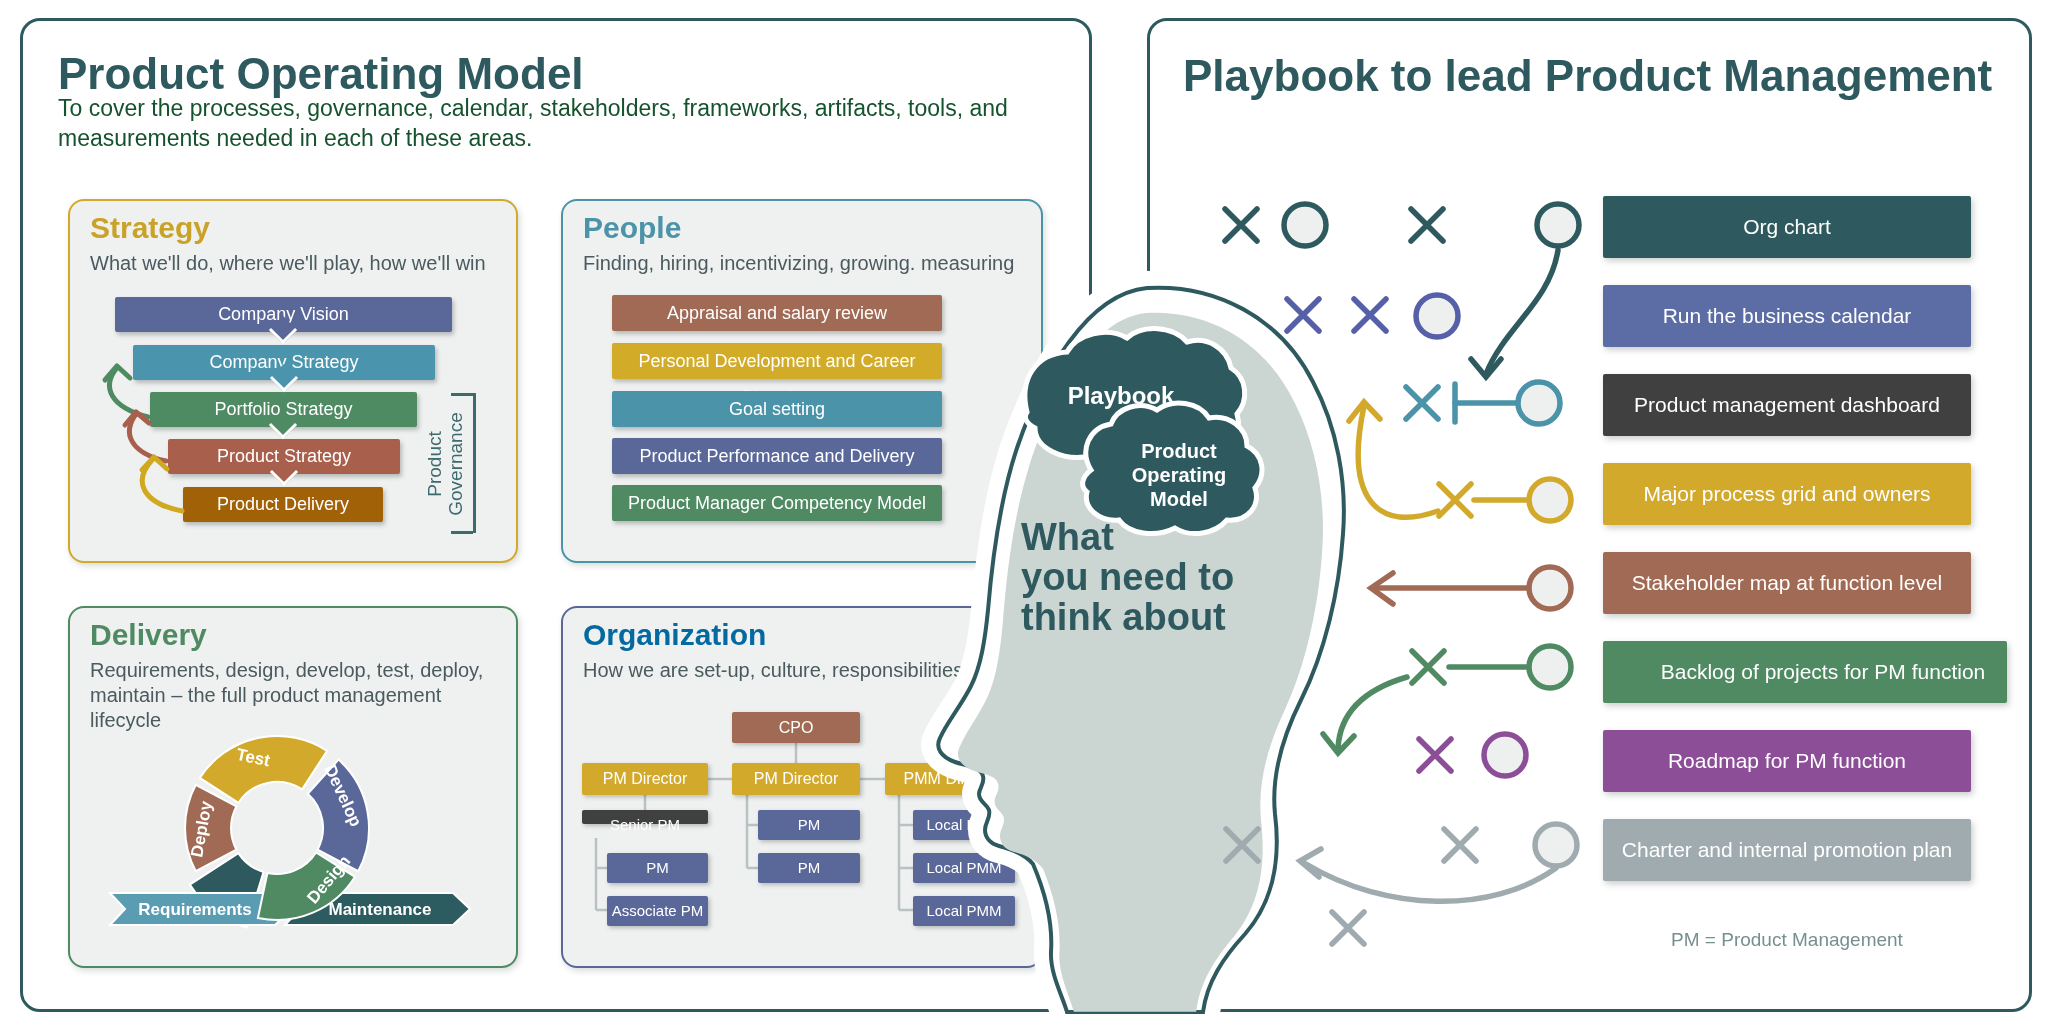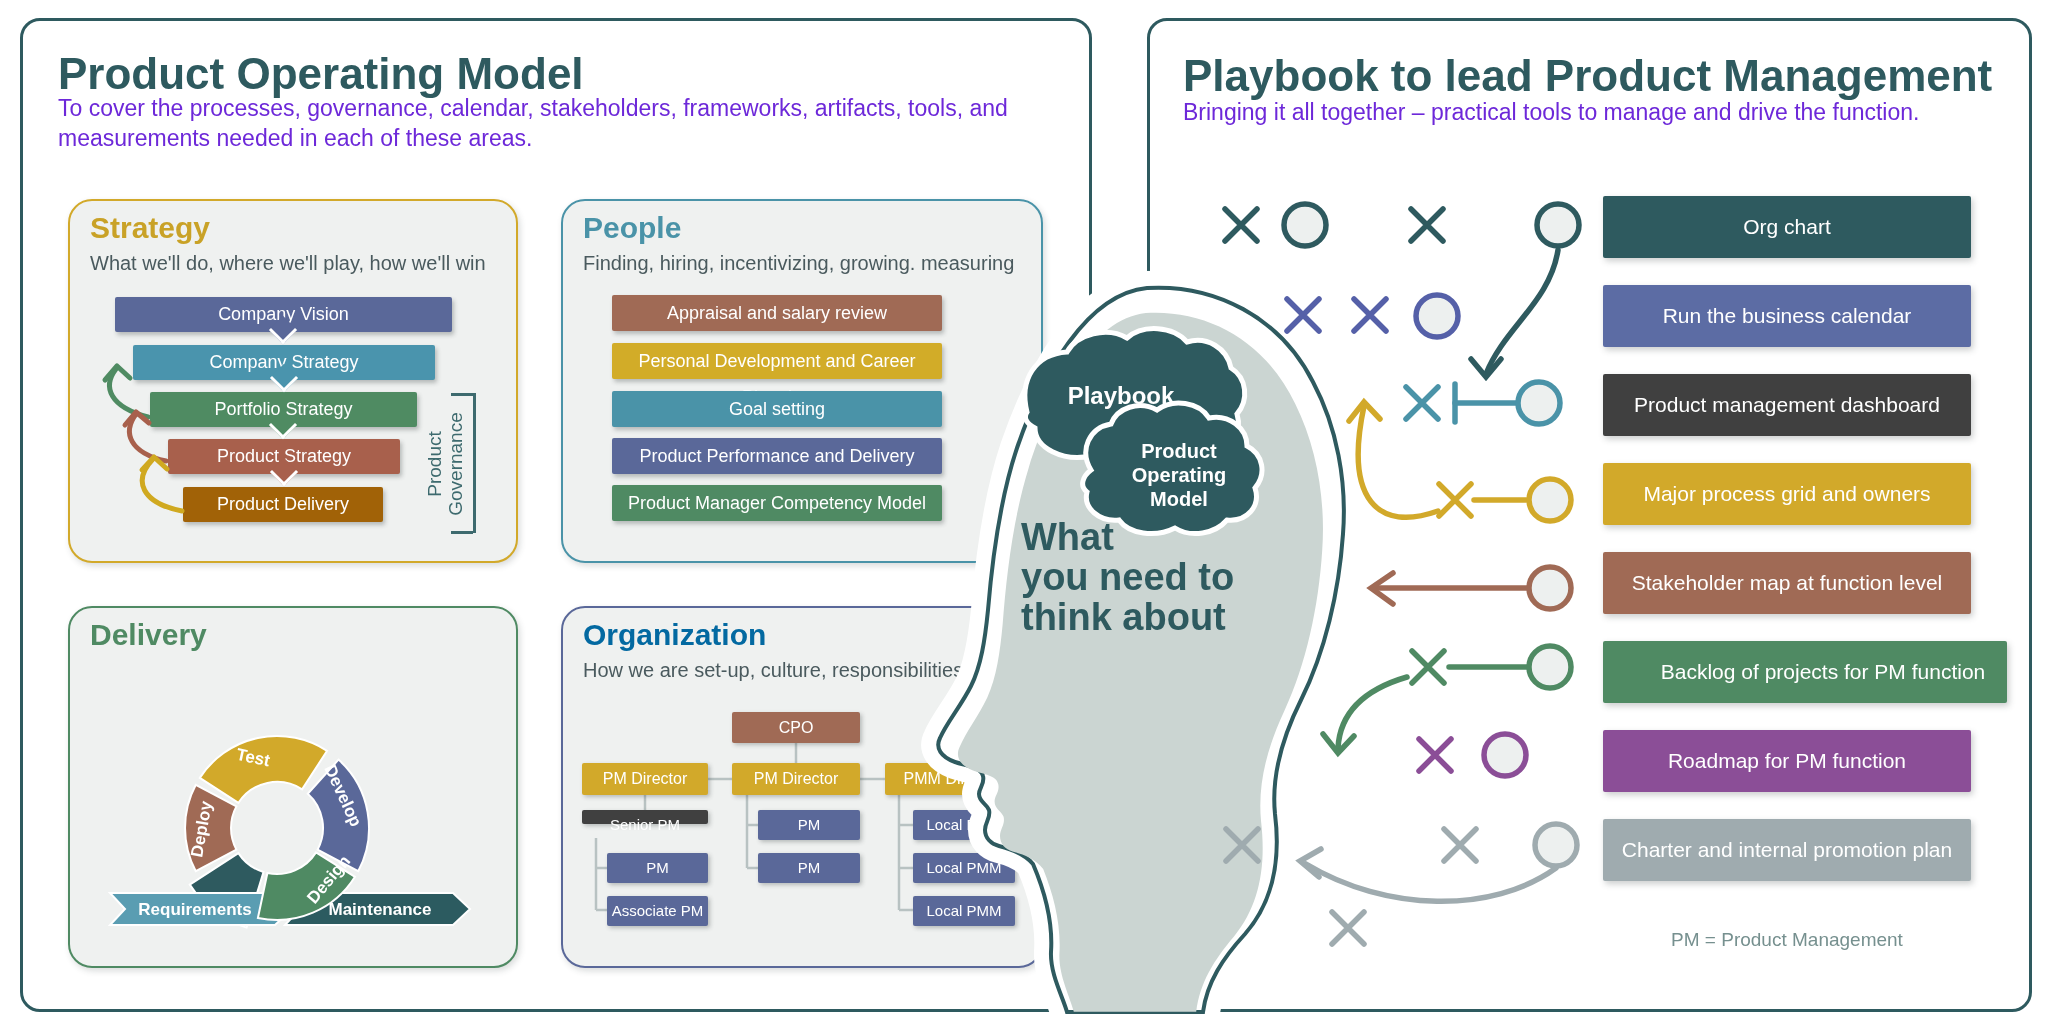--- a/index.html
+++ b/index.html
@@ -2,24 +2,24 @@
 <html><head>
 <meta charset="utf-8">
 <style>
   html,body{margin:0;padding:0;background:#ffffff;}
   .stage{position:relative;width:2048px;height:1034px;background:#ffffff;overflow:hidden;
          font-family:"Liberation Sans",sans-serif;color:#2E5A5F;}
   .panel{position:absolute;background:#ffffff;border:3px solid #2E5A5F;border-radius:20px;box-sizing:border-box;}
   .panel-left{left:20px;top:18px;width:1072px;height:994px;}
   .panel-right{left:1147px;top:18px;width:885px;height:994px;}
   .p-title{position:absolute;font-size:44px;font-weight:bold;color:#2E5A5F;white-space:nowrap;}
-  .p-sub{position:absolute;font-size:23px;color:#6d28d9;line-height:1.32;}
-
-  
-  .box{position:absolute;background:#EFF1F0;border:2.5px solid;border-radius:24px;box-sizing:border-box;
+  .p-sub{position:absolute;font-size:23px;color:#14532d;line-height:1.32;}
+
+  
+  .box{position:absolute;background:#EFF1F0;border:2.5px solid;border-radius:16px;box-sizing:border-box;
        box-shadow:2px 3px 6px rgba(50,60,60,.18);}
   .box-strategy{left:45px;top:178px;width:450px;height:364px;border-color:#D2A92A;}
   .box-people{left:538px;top:178px;width:482px;height:364px;border-color:#4A93A8;}
   .box-delivery{left:45px;top:585px;width:450px;height:362px;border-color:#4F8A63;}
   .box-organization{left:538px;top:585px;width:482px;height:362px;border-color:#5A6899;}
   .b-title{position:absolute;left:20px;top:10px;font-size:30px;font-weight:bold;}
   .t-gold{color:#C9A227}.t-teal{color:#4A93A8}.t-green{color:#4F8A63}.t-blue{color:#0369a1}
   .b-sub{position:absolute;left:20px;top:50px;font-size:20px;color:#4A5A5E;line-height:1.25;width:405px;}
 
   
@@ -94,20 +94,21 @@
       <div class="b-sub" style="width:440px;">Finding, hiring, incentivizing, growing. measuring</div>
       <div class="pbar" style="top:94px;background:#A06A55">Appraisal and salary review</div>
       <div class="pbar" style="top:142px;background:#D2AC28">Personal Development and Career Planning</div>
       <div class="pbar" style="top:190px;background:#4A93A8">Goal setting</div>
       <div class="pbar" style="top:237px;background:#5A6899">Product Performance and Delivery</div>
       <div class="pbar" style="top:284px;background:#4F8A63">Product Manager Competency Model</div>
     </div>
 
     <div class="box box-delivery">
       <div class="b-title t-green">Delivery</div>
+      <div class="b-sub">Requirements, design, develop, test, deploy, maintain – the full product management lifecycle</div>
       <svg class="svg-abs" style="top:100px;" width="450" height="250" viewBox="0 0 450 250">
 
         <path d="M 119.8 176.6 A 104 104 0 0 0 176.6 219.5 L 193.5 164 A 46 46 0 0 1 168.4 145.1 Z" fill="#2E5A5F" stroke="#fff" stroke-width="2"></path>
 
         <polygon points="40,185 205,185 222,201 205,217 40,217 55,201" fill="#5A9DB2" stroke="#fff" stroke-width="2"></polygon>
         <polygon points="215,185 383,185 400,201 383,217 215,217 230,201" fill="#2C5B60" stroke="#fff" stroke-width="2"></polygon>
 
         <path d="M 187.9 210 A 92 92 0 0 0 285 168.8 L 246 144.4 A 46 46 0 0 1 197.4 165 Z" fill="#4F8A63" stroke="#fff" stroke-width="2"></path>
         <path d="M 257.1 42.8 A 92 92 0 0 0 129.8 69.9 L 168.4 94.9 A 46 46 0 0 1 232.1 81.4 Z" fill="#D2A92A" stroke="#fff" stroke-width="2"></path>
         <path d="M 288.2 163.2 A 92 92 0 0 0 268.5 51.6 L 237.8 85.8 A 46 46 0 0 1 247.6 141.6 Z" fill="#5A6899" stroke="#fff" stroke-width="2"></path>
@@ -147,21 +148,20 @@
       <div class="ob bg-blue" style="left:195px;top:202px;width:102px;height:30px;line-height:30px;font-size:15px;">PM</div>
       <div class="ob bg-blue" style="left:195px;top:245px;width:102px;height:30px;line-height:30px;font-size:15px;">PM</div>
       <div class="ob bg-blue" style="left:350px;top:202px;width:102px;height:30px;line-height:30px;font-size:15px;">Local PMM</div>
       <div class="ob bg-blue" style="left:350px;top:245px;width:102px;height:30px;line-height:30px;font-size:15px;">Local PMM</div>
       <div class="ob bg-blue" style="left:350px;top:288px;width:102px;height:30px;line-height:30px;font-size:15px;">Local PMM</div>
     </div>
   </div>
 
   <div class="panel panel-right">
     <div class="p-title" style="left:33px;top:30px;">Playbook to lead Product Management</div>
-    <div class="p-sub" style="left:33px;top:76px;width:820px;">Bringing it all together – practical tools to manage and drive the function.</div>
     <div class="rbar bg-darkteal" style="top:175px;">Org chart</div>
     <div class="rbar bg-blueviolet" style="top:264px;">Run the business calendar</div>
     <div class="rbar bg-teal" style="top:353px;">Product management dashboard</div>
     <div class="rbar bg-gold" style="top:442px;">Major process grid and owners</div>
     <div class="rbar bg-brown" style="top:531px;">Stakeholder map at function level</div>
     <div class="rbar bg-green" style="top:620px;padding-left:36px;">Backlog of projects for PM function</div>
     <div class="rbar bg-purple" style="top:709px;">Roadmap for PM function</div>
     <div class="rbar bg-gray" style="top:798px;">Charter and internal promotion plan</div>
     <div class="footnote">PM = Product Management</div>
   </div>

